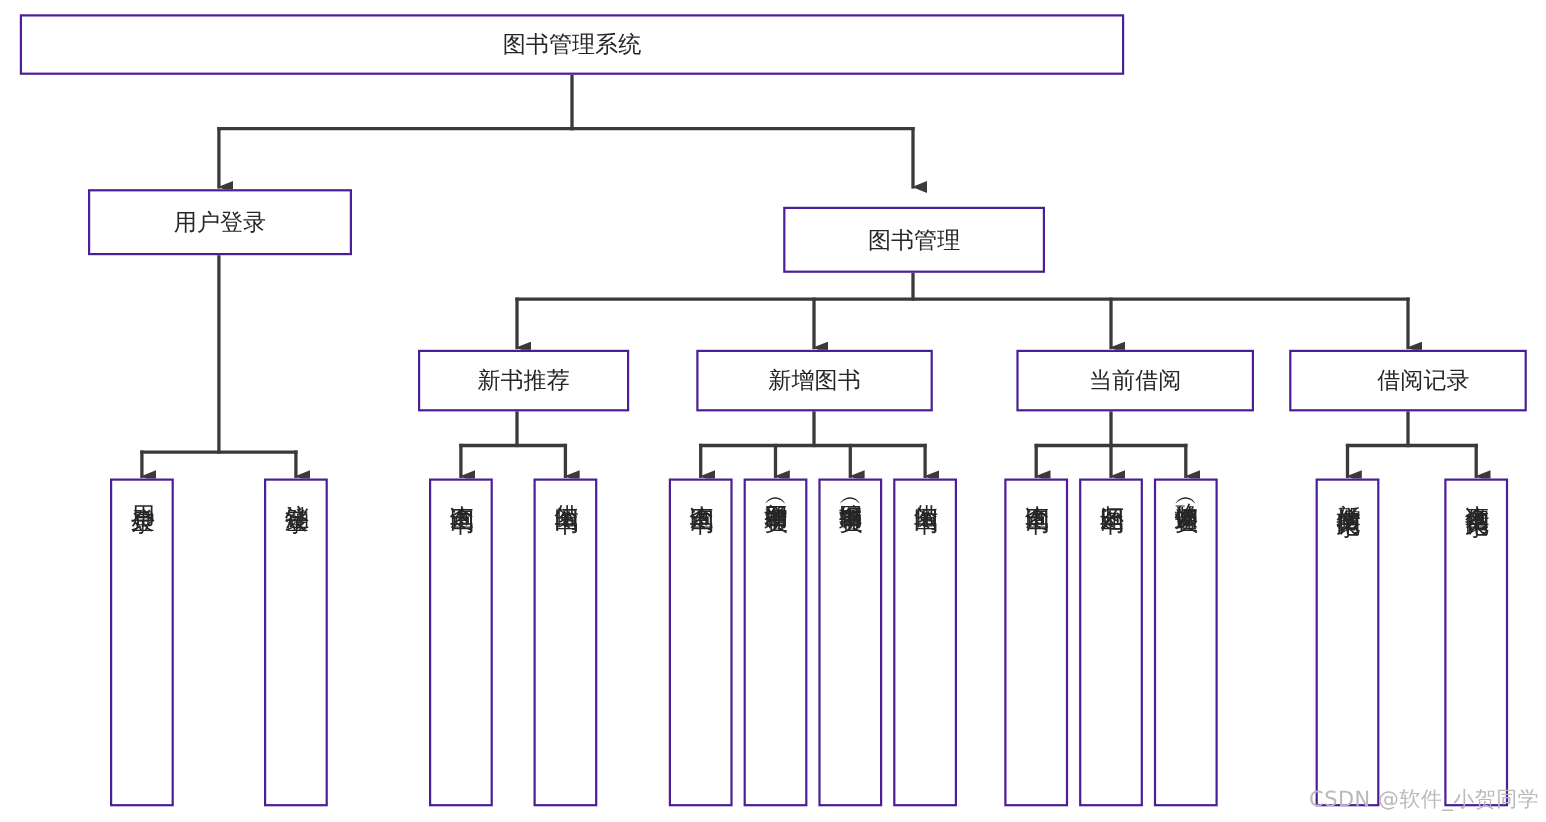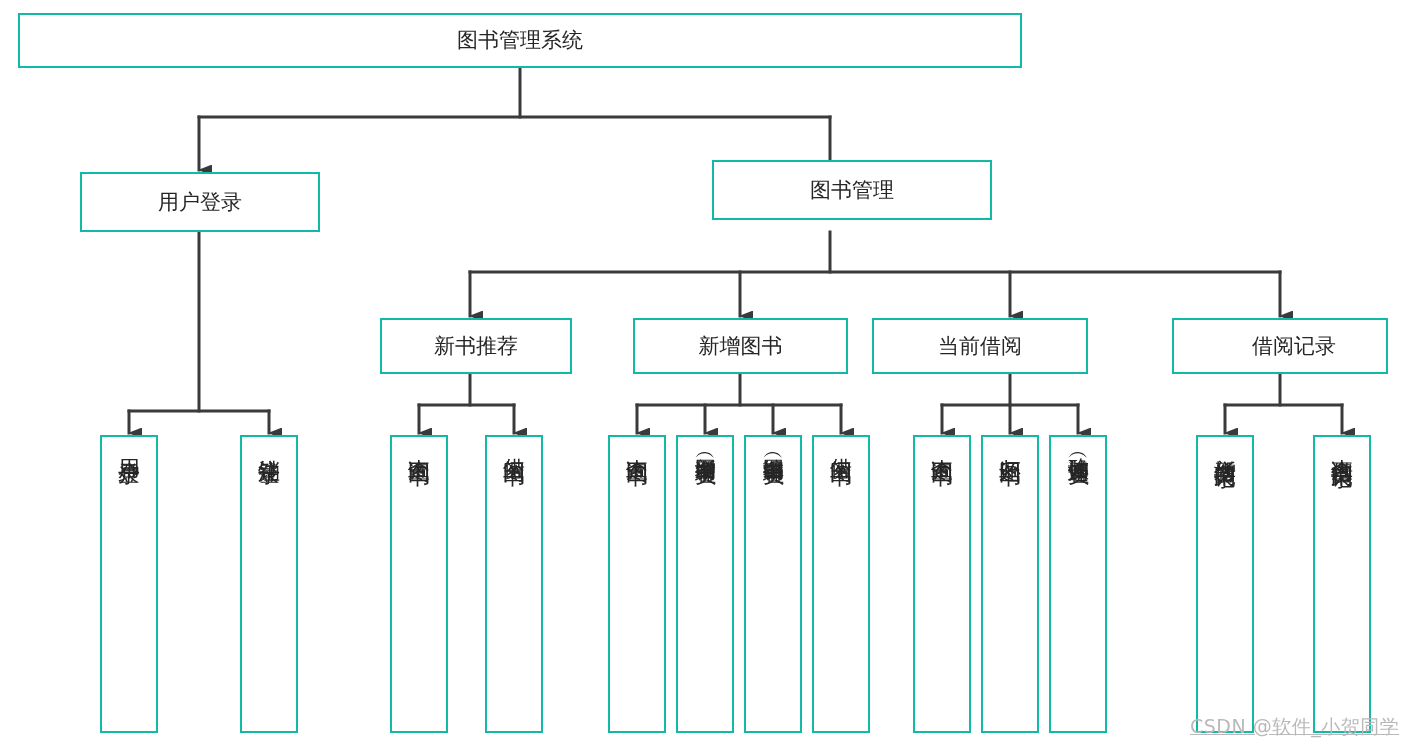--- a/index.html
+++ b/index.html
@@ -22,21 +22,21 @@
     left: 0;
     top: 0;
     width: 1405px;
     height: 747px;
     pointer-events: none;
   }
   .node {
     position: absolute;
     box-sizing: border-box;
     background: #ffffff;
-    border: 2px solid #14b8a6;
+    border: 2px solid #4c1d95;
     display: flex;
     align-items: center;
     justify-content: center;
     color: #262626;
   }
   .node .label {
     display: block;
     text-align: center;
     line-height: 1.15;
     white-space: nowrap;
@@ -60,21 +60,20 @@
   .node.vert.tall-text .label {
     font-size: 21px;
     letter-spacing: 1px;
   }
   .watermark {
     position: absolute;
     color: #b9b9b9;
     font-size: 19px;
     white-space: nowrap;
     letter-spacing: 0.5px;
-    text-decoration: underline;
   }
 </style>
 </head>
 <body>
 
 <div id="diagram-root">
 
   <svg id="connectors" viewBox="0 0 1405 747" xmlns="http://www.w3.org/2000/svg">
     <defs>
       <marker id="arrow" viewBox="0 0 12 14" refX="5.5" refY="13" markerWidth="12" markerHeight="14" orient="auto-start-reverse" markerUnits="userSpaceOnUse">
@@ -126,31 +125,31 @@
     </g>
   </svg>
 
   <div class="node horiz" style="left:18px; top:13px; width:1004px; height:55px;">
     <span class="label">图书管理系统</span>
   </div>
 
   <div class="node horiz" style="left:80px; top:172px; width:240px; height:60px;">
     <span class="label">用户登录</span>
   </div>
-  <div class="node horiz" style="left:712px; top:160px; width:280px; height:60px;">
+  <div class="node horiz" style="left:712px; top:188px; width:238px; height:60px;">
     <span class="label">图书管理</span>
   </div>
 
   <div class="node horiz" style="left:380px; top:318px; width:192px; height:56px;">
     <span class="label">新书推荐</span>
   </div>
   <div class="node horiz" style="left:633px; top:318px; width:215px; height:56px;">
     <span class="label">新增图书</span>
   </div>
-  <div class="node horiz" style="left:872px; top:318px; width:216px; height:56px;">
+  <div class="node horiz" style="left:924px; top:318px; width:216px; height:56px;">
     <span class="label">当前借阅</span>
   </div>
   <div class="node horiz" style="left:1172px; top:318px; width:216px; height:56px;padding-left:28px;">
     <span class="label">借阅记录</span>
   </div>
 
   <div class="node vert" style="left:100px; top:435px; width:58px; height:298px;">
     <span class="label">用户登录</span>
   </div>
   <div class="node vert" style="left:240px; top:435px; width:58px; height:298px;">

